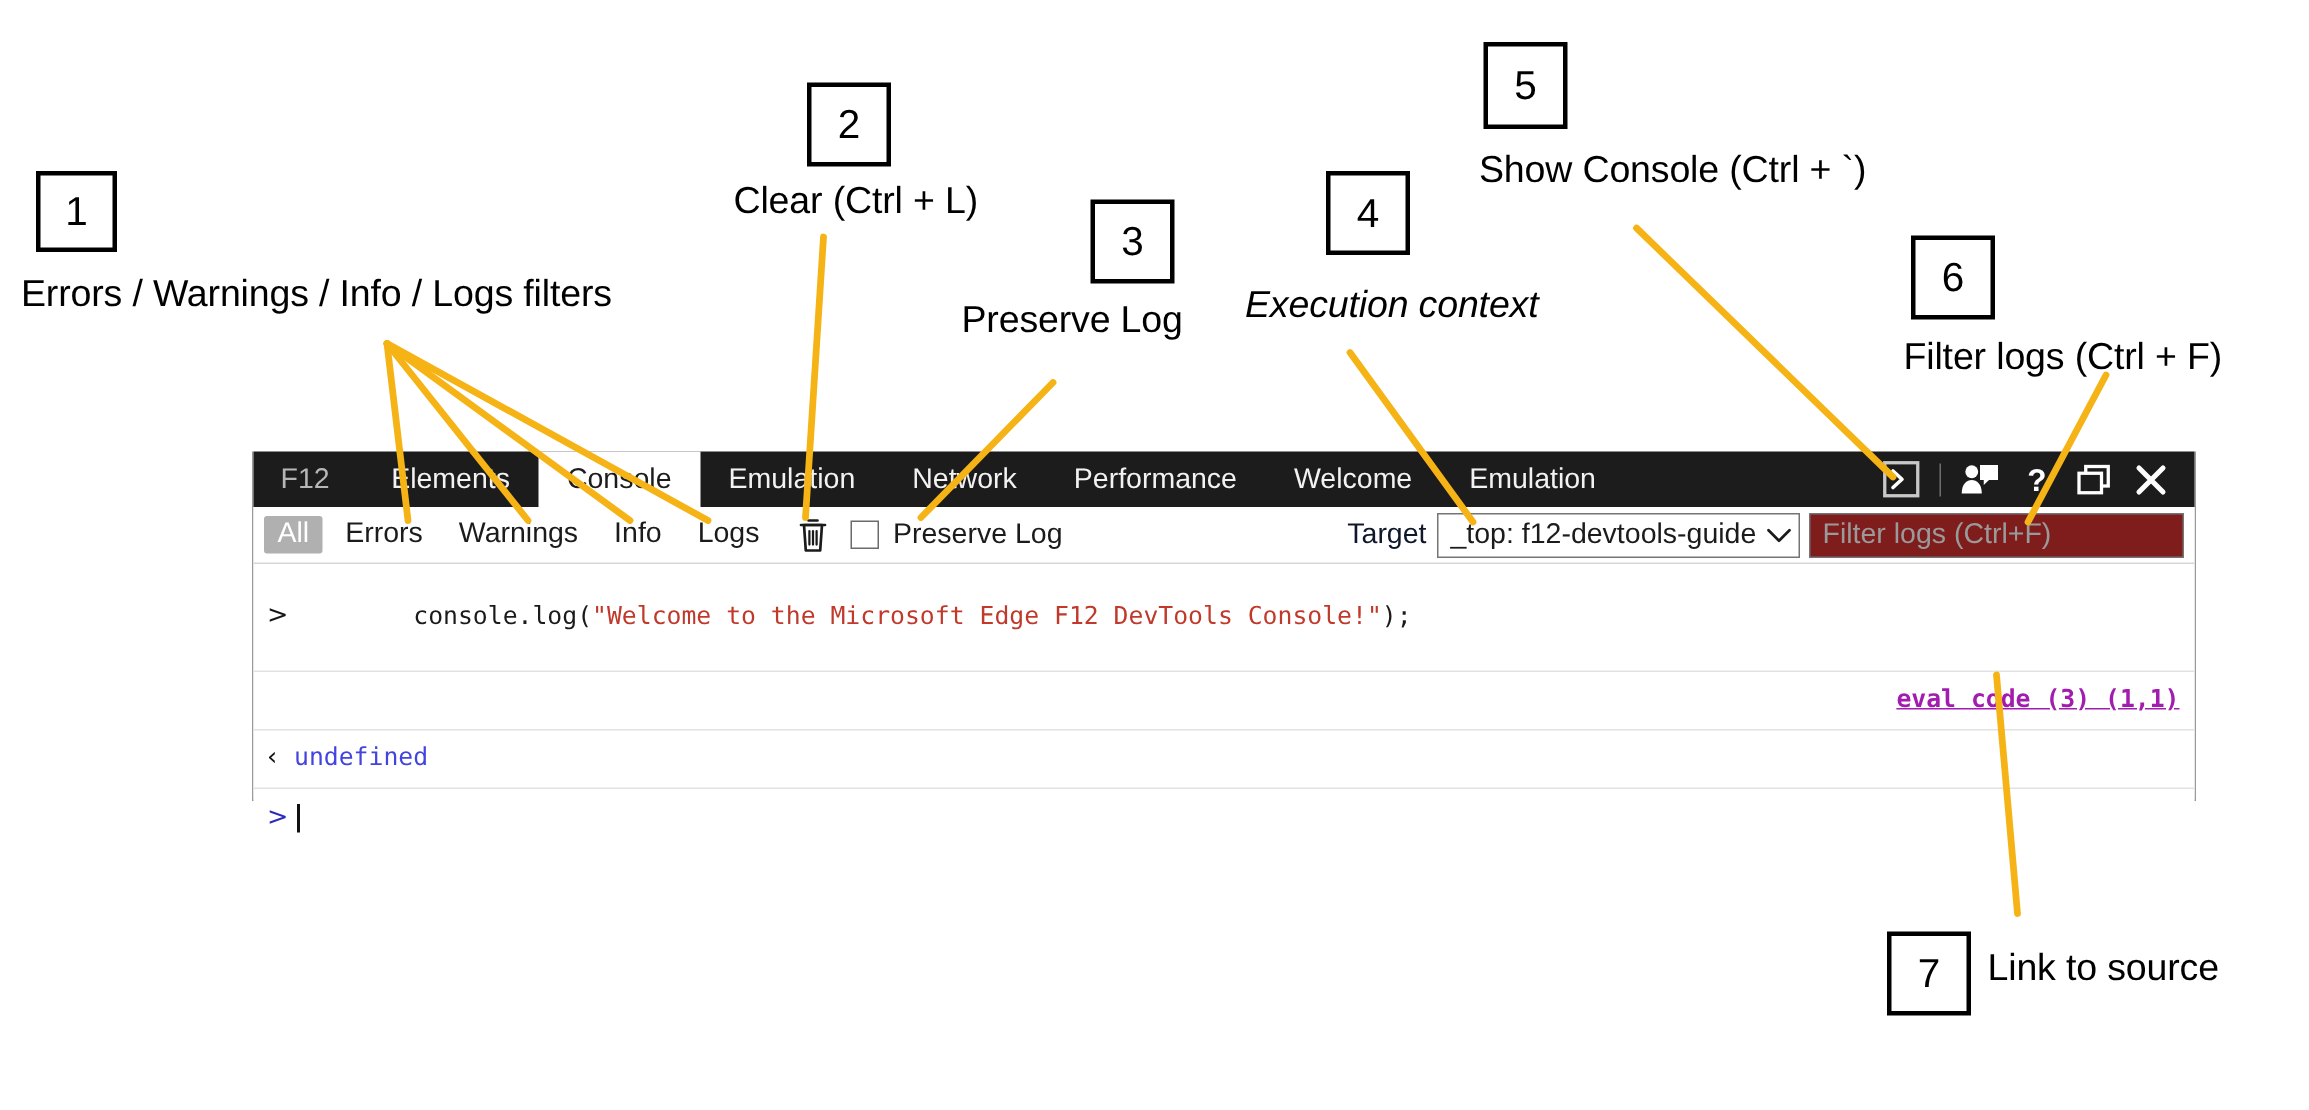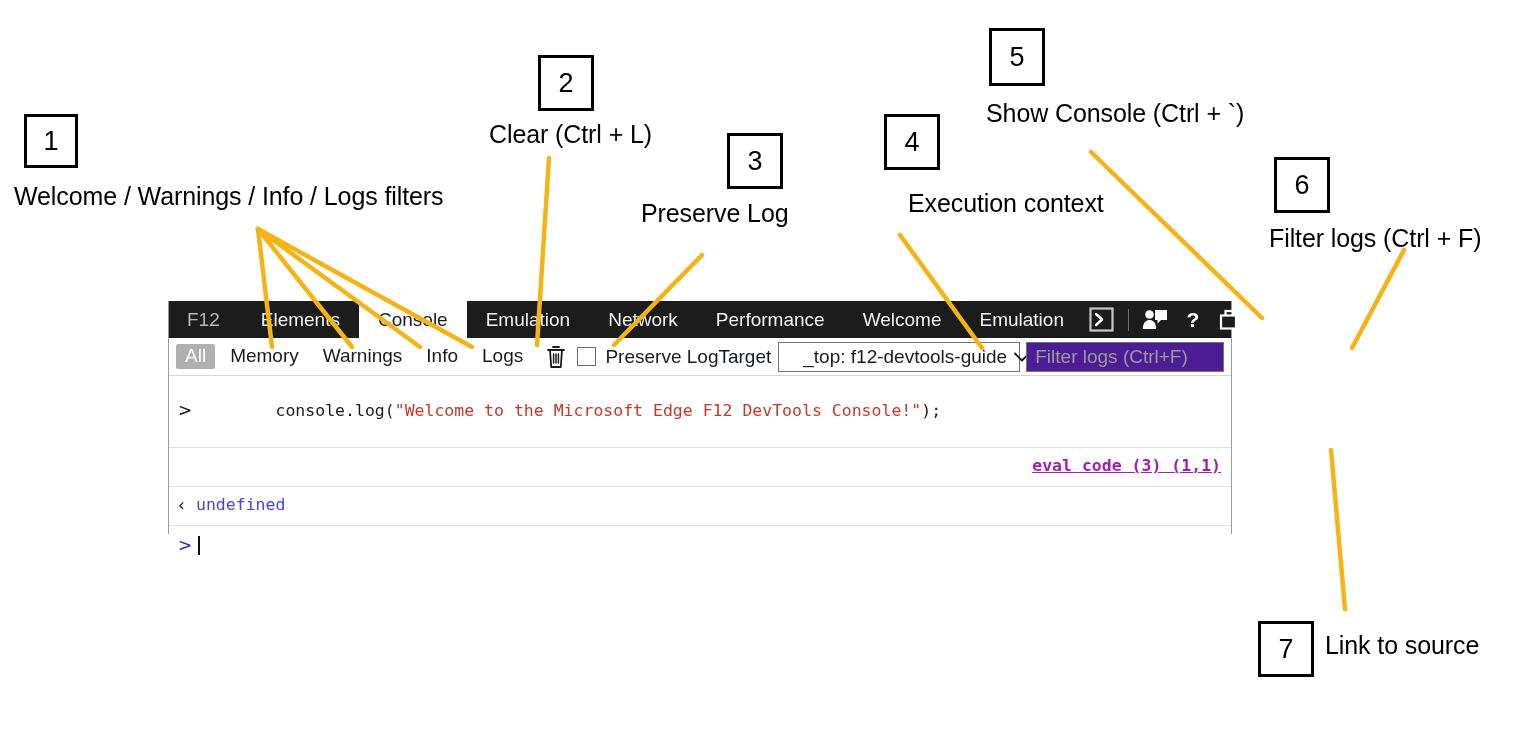--- a/index.html
+++ b/index.html
@@ -43,21 +43,21 @@
     white-space: nowrap;
     z-index: 6;
     letter-spacing: -0.1px;
   }
 
   
   #devtools {
     position: absolute;
     left: 168px;
     top: 301px;
-    width: 1064px;
+    width: 1296px;
     height: 233px;
     background: #ffffff;
     border: 1px solid #9a9a9a;
     border-top: none;
     box-sizing: border-box;
     z-index: 1;
     font-family: "Liberation Sans", sans-serif;
   }
 
   
@@ -156,30 +156,30 @@
   .target-label { font-size: 19px; color: #0f172a; margin-right: 7px; }
   .target-select {
     display: flex;
     align-items: center;
     justify-content: space-between;
     border: 1px solid #757575;
     background: #fff;
     height: 30px;
     width: 242px;
     box-sizing: border-box;
-    padding: 0 7px 0 24px;
+    padding: 0 7px 0 8px;
     font-size: 19px;
     color: #1b1b1b;
     margin-right: 6px;
     white-space: nowrap;
   }
   .chev { margin-left: 6px; display:flex; align-items:center; }
   .filter-input {
     border: 1px solid #757575;
-    background: #4c1d95;
+    background: #7f1d1d;
     height: 30px;
     width: 250px;
     box-sizing: border-box;
     display: flex;
     align-items: center;
     padding: 0 8px;
     font-size: 19px;
     color: #9a9a9a;
     margin-right: 7px;
     white-space: nowrap;
@@ -251,27 +251,27 @@
     <line x1="1091" y1="152" x2="1262" y2="318"></line>
 
     <line x1="1404" y1="250" x2="1352" y2="348"></line>
 
     <line x1="1345" y1="609" x2="1331" y2="450"></line>
   </g>
 </svg>
 
 <div id="anno-host">
     <div class="anno-num" style="left: 24px; top: 114px; width: 48px; height: 48px;">1</div>
-    <div class="anno-label" style="left: 14px; top: 182px;">Welcome / Warnings / Info / Logs filters</div>
+    <div class="anno-label" style="left: 14px; top: 182px;">Errors / Warnings / Info / Logs filters</div>
     <div class="anno-num" style="left: 538px; top: 55px; width: 50px; height: 50px;">2</div>
     <div class="anno-label" style="left: 489px; top: 120px;">Clear (Ctrl + L)</div>
     <div class="anno-num" style="left: 727px; top: 133px; width: 50px; height: 50px;">3</div>
     <div class="anno-label" style="left: 641px; top: 199px;">Preserve Log</div>
     <div class="anno-num" style="left: 884px; top: 114px; width: 50px; height: 50px;">4</div>
-    <div class="anno-label" style="left: 908px; top: 189px;">Execution context</div>
+    <div class="anno-label" style="left: 830px; top: 189px; font-style: italic;">Execution context</div>
     <div class="anno-num" style="left: 989px; top: 28px; width: 50px; height: 52px;">5</div>
     <div class="anno-label" style="left: 986px; top: 99px;">Show Console (Ctrl + `)</div>
     <div class="anno-num" style="left: 1274px; top: 157px; width: 50px; height: 50px;">6</div>
     <div class="anno-label" style="left: 1269px; top: 224px;">Filter logs (Ctrl + F)</div>
     <div class="anno-num" style="left: 1258px; top: 621px; width: 50px; height: 50px;">7</div>
     <div class="anno-label" style="left: 1325px; top: 631px;">Link to source</div>
   </div>
 
 <div id="devtools">
 
@@ -316,21 +316,21 @@
       <div class="ticon">
         <svg width="24" height="22" viewBox="0 0 24 22">
           <path d="M4 3 L20 19 M20 3 L4 19" stroke="#ffffff" stroke-width="3.4" stroke-linecap="round"></path>
         </svg>
       </div>
     </div>
   </div>
 
   <div class="toolbar">
     <div class="fbtn selected">All</div>
-    <div class="fbtn">Memory</div>
+    <div class="fbtn">Errors</div>
     <div class="fbtn">Warnings</div>
     <div class="fbtn">Info</div>
     <div class="fbtn">Logs</div>
 
     <div class="trash-btn">
       <svg width="20" height="24" viewBox="0 0 20 24">
         <path d="M7 2 H13 M2 5 H18" stroke="#1b1b1b" stroke-width="1.8" stroke-linecap="round" fill="none"></path>
         <path d="M4 5 L5.2 22 H14.8 L16 5 Z" fill="none" stroke="#1b1b1b" stroke-width="1.8" stroke-linejoin="round"></path>
         <path d="M7.6 9 V18 M10 9 V18 M12.4 9 V18" stroke="#1b1b1b" stroke-width="1.5" stroke-linecap="round"></path>
       </svg>

